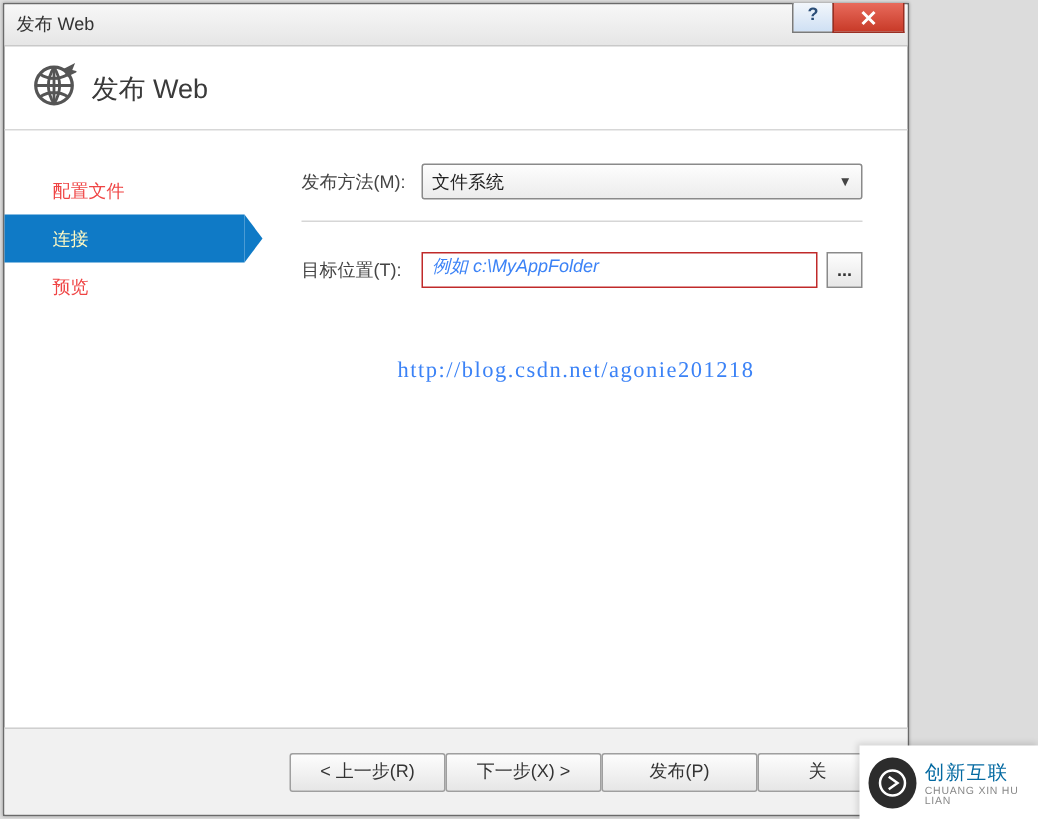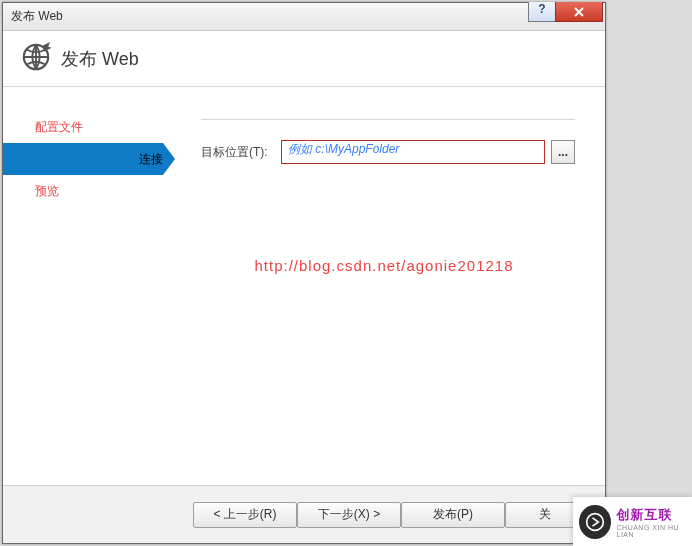--- a/index.html
+++ b/index.html
@@ -14,46 +14,46 @@
   .wbtn.close svg { width: 12px; height: 12px; }
   .wbtn.min span { color: #2b4d77; font-weight: bold; position: relative; top: -3px; }
 
   .header { height: 56px; border-bottom: 1px solid #d7d7d7; display: flex; align-items: center; padding-left: 18px; gap: 10px; }
   .header-icon svg { width: 30px; height: 30px; }
   .header-title { font-size: 18px; color: #3a3a3a; }
 
   .body { display: flex; height: calc(100% - 28px - 56px - 58px); }
   .sidebar { width: 160px; padding-top: 24px; }
   .sbitem { height: 32px; display: flex; align-items: center; padding-left: 32px; color: #ef4444; cursor: default; }
-  .sbitem.active { background: #0f7ac6; color: #000000; position: relative; justify-content: flex-end; }
+  .sbitem.active { background: #0f7ac6; color: #fef9c3; position: relative; }
   .sbitem.active::after {
     content: ""; position: absolute; right: -12px; top: 0;
     border-top: 16px solid transparent; border-bottom: 16px solid transparent;
     border-left: 12px solid #0f7ac6;
   }
 
   .main { flex: 1; padding: 22px 30px 0 38px; position: relative; }
   .section-title { font-size: 13px; font-weight: bold; color: #333; margin-bottom: 24px; }
   .row { display: flex; align-items: center; margin-bottom: 14px; }
   .row-label { width: 80px; color: #444; }
   .combo { flex: 1; height: 24px; border: 1px solid #8a8a8a; border-radius: 2px; background: linear-gradient(#fdfdfd,#ececec); display: flex; align-items: center; padding: 0 6px; justify-content: space-between; color: #222; }
   .combo .arrow { font-size: 9px; color: #444; }
   .hr { border-top: 1px solid #d6d6d6; margin: 10px 0 20px 0; }
   .target-input { flex: 1; height: 24px; border: 1px solid #c02a2a; padding: 0 6px; color: #3b82f6; font-style: italic; display: flex; align-items: flex-start; background: #fff; }
   .browse-btn { width: 24px; height: 24px; margin-left: 6px; border: 1px solid #8a8a8a; background: linear-gradient(#fdfdfd,#e7e7e7); display: flex; align-items: center; justify-content: center; color: #333; font-weight: bold; }
-  .watermark { position: absolute; left: 50%; top: 170px; transform: translateX(-50%); color: #ef4444; font-size: 15px; font-family: Liberation Sans, sans-serif; letter-spacing: 1px; pointer-events: none; }
+  .watermark { position: absolute; left: 50%; top: 152px; transform: translateX(-50%); color: #3b82f6; font-size: 15px; font-family: Liberation Serif, serif; letter-spacing: 1px; pointer-events: none; }
 
   .footer { height: 58px; border-top: 1px solid #cfcfcf; background: #f1f1f1; display: flex; align-items: center; justify-content: flex-end; padding-right: 20px; }
   .fbtn { min-width: 104px; height: 26px; border: 1px solid #9f9f9f; border-radius: 2px; background: linear-gradient(#fdfdfd,#e6e6e6); display: flex; align-items: center; justify-content: center; color: #333; }
   .fbtn.cut { min-width: 80px; }
 
   .branding { position: absolute; right: -1px; bottom: -1px; width: 120px; height: 50px; background: #fff; display: flex; align-items: center; gap: 6px; padding-left: 6px; box-shadow: -2px -2px 4px rgba(0,0,0,0.12); }
   .branding-logo { width: 34px; height: 34px; border-radius: 50%; background: #2c2c2c; display:flex; align-items:center; justify-content:center; }
   .branding-logo svg { width: 20px; height: 20px; }
-  .branding-text .cn { font-size: 13px; font-weight: bold; color: #a21caf; letter-spacing: 1px; }
+  .branding-text .cn { font-size: 13px; font-weight: normal; color: #0369a1; letter-spacing: 1px; }
   .branding-text .en { font-size: 7px; color: #888; letter-spacing: 0.5px; }
 </style>
 </head>
 <body>
 
 <div class="window">
 
   <div class="titlebar">
     <span class="titlebar-title">发布 Web</span>
     <div class="win-controls">
@@ -88,20 +88,27 @@
       <div class="sbitem active">
           <span>连接</span>
         </div>
       <div class="sbitem">
           <span>预览</span>
         </div>
     </div>
 
     <div class="main">
 
+      <div class="row">
+        <span class="row-label">发布方法(M):</span>
+        <div class="combo">
+          <span>文件系统</span>
+          <span class="arrow">▼</span>
+        </div>
+      </div>
 
       <div class="hr"></div>
 
       <div class="row">
         <span class="row-label">目标位置(T):</span>
         <div class="target-input">
           <span>例如 c:\MyAppFolder</span>
         </div>
         <div class="browse-btn">
           <span>...</span>

